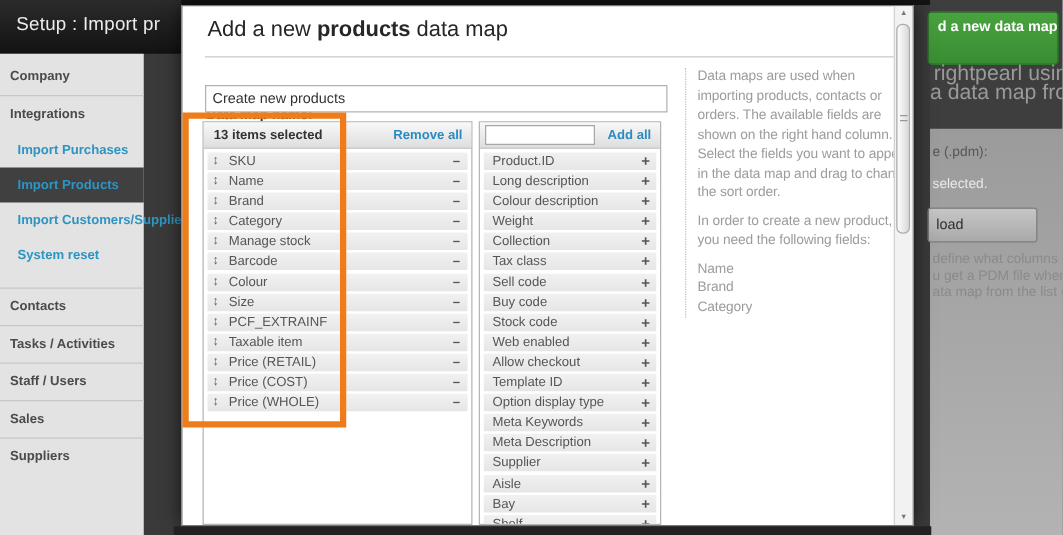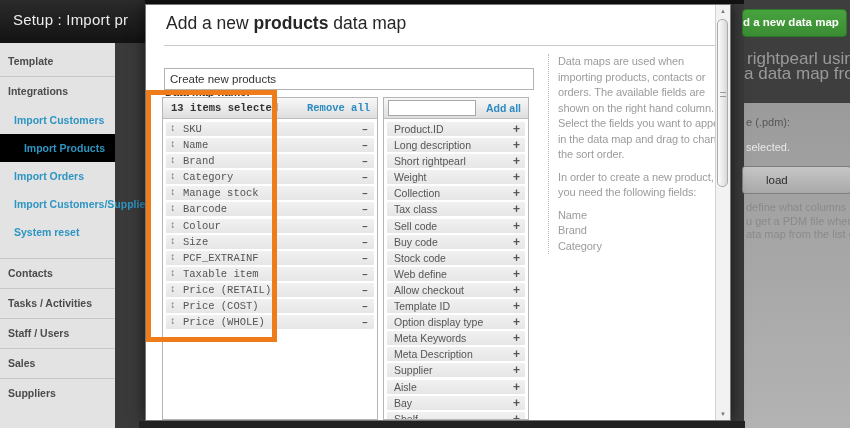--- a/index.html
+++ b/index.html
@@ -11,49 +11,49 @@
   .page-header{left:0;top:0;width:145px;height:43px;background:linear-gradient(#2b2b2b,#121212);text-align:right;}
   .page-header .title{position:absolute;left:13px;top:11px;font-size:15px;color:#ececec;letter-spacing:.2px;white-space:nowrap;}
   .top-strip{left:145px;top:0;width:599px;height:4px;background:#131313;}
   .bottom-strip{left:139px;top:421px;width:606px;height:7px;background:#222;}
 
   .sidebar{left:0;top:43px;width:115px;height:385px;background:#e3e3e3;padding-top:4px;box-sizing:border-box;}
   .sb-item{font-size:10.5px;font-weight:bold;white-space:nowrap;cursor:pointer;}
   .sb-item.section{height:29px;line-height:29px;padding-left:8px;color:#4b4b4b;border-top:1px solid #c7c7c7;}
   .sidebar div.sb-item:first-of-type{border-top:none;}
   .sb-item.link{height:28px;line-height:28px;padding-left:14px;color:#2d95c2;}
-  .sb-item.link.active{background:#000000;text-align:center;}
+  .sb-item.link.active{background:#404040;}
   .sb-item.link + .sb-item.section{margin-top:12px;}
 
   
   .bg-right-dark{left:744px;top:0;width:106px;height:103px;background:#3e3e3e;}
   .bg-right-gray{left:744px;top:103px;width:106px;height:325px;background:linear-gradient(#9b9b9b,#b3b3b3);}
-  .green-btn{left:742px;top:9px;width:105px;height:28px;background:linear-gradient(#48a33e,#3a8c33);
+  .green-btn{left:742px;top:9px;width:105px;height:43px;background:linear-gradient(#48a33e,#3a8c33);
              border:1px solid #2c7a28;border-radius:4px;color:#fff;font-size:11.5px;font-weight:bold;
-             text-align:left;line-height:25px;box-sizing:border-box;overflow:hidden;white-space:nowrap;cursor:pointer;}
+             text-align:right;line-height:25px;box-sizing:border-box;overflow:hidden;white-space:nowrap;cursor:pointer;}
   .bg-line{color:#9a9a9a;font-size:17px;white-space:nowrap;}
   .pdm-label{left:746px;top:116px;color:#565656;font-size:11px;white-space:nowrap;}
   .selected-text{left:746px;top:141px;color:#e9e9e9;font-size:11px;white-space:nowrap;}
-  .load-btn{left:742px;top:166px;width:109px;height:28px;background:linear-gradient(#c6c6c6,#a9a9a9);
+  .load-btn{left:742px;top:166px;width:88px;height:28px;background:linear-gradient(#c6c6c6,#a9a9a9);
             border:1px solid #7e7e7e;border-radius:3px;font-size:11.5px;color:#2e2e2e;
-            line-height:26px;padding-left:23px;box-sizing:border-box;cursor:pointer;}
+            line-height:26px;padding-left:6px;box-sizing:border-box;cursor:pointer;}
   .col-hints{left:746px;top:201px;font-size:11px;color:#8a8a8a;line-height:13.5px;white-space:nowrap;}
 
   
   .modal{left:145px;top:4px;width:586px;height:417px;background:#fff;border:1px solid #777;
          box-sizing:border-box;box-shadow:0 0 14px rgba(0,0,0,.65);overflow:hidden;}
   .m-title{left:20px;top:8px;font-size:17.5px;color:#262626;white-space:nowrap;}
   .m-title b{font-weight:bold;margin-top:28px;}
   .m-hr{left:18px;top:40px;width:552px;height:1px;background:#c9c9c9;}
   .m-label{left:19px;top:49px;font-size:11px;font-weight:bold;color:#333;margin-top:32px;}
   .m-input{left:18px;top:63px;width:358px;height:18px;border:1px solid #b3b3b3;font-size:11.5px;
            color:#333;padding:1px 5px;font-family:inherit;}
 
   .fcol{top:92px;bottom:0;background:#fff;border:1px solid #b5b5b5;box-sizing:border-box;}
-  .fcol.left{left:16px;width:216px;font-family:Liberation Mono, monospace;}
+  .fcol.left{left:16px;width:216px;}
   .fcol.right{left:237px;width:146px;}
   .fcol-head{position:absolute;left:0;right:0;top:0;height:20px;background:linear-gradient(#f8f8f8,#dedede);
              border-bottom:1px solid #bcbcbc;line-height:20px;}
   .fcol-head .hd-label{position:absolute;left:8px;font-size:10.5px;font-weight:bold;color:#333;white-space:nowrap;}
   .hd-link{position:absolute;right:7px;top:0;font-size:10.5px;font-weight:bold;color:#2b8bc2;cursor:pointer;white-space:nowrap;}
   .fsearch{position:absolute;left:4px;top:2px;width:80px;height:12px;border:1px solid #a8a8a8;font-size:10px;padding:1px 3px;}
   .flist{position:absolute;left:0;right:0;top:21px;bottom:0;padding:3px;overflow:hidden;}
   .frow{position:relative;height:14px;line-height:14px;margin-bottom:2.1px;
         background:linear-gradient(#f1f1f1,#e6e6e6);border-radius:1px;font-size:10.5px;color:#555;cursor:move;}
   .frow .grip{position:absolute;left:4px;color:#666;font-size:10px;}
@@ -81,39 +81,36 @@
 <body>
 
 <div class="abs page-header">
   <div class="title">Setup : Import pr</div>
 </div>
 <div class="abs top-strip"></div>
 
 <div class="abs sidebar">
 
     <div class="sb-item section">
-      <span>Template</span>
+      <span>Company</span>
     </div>
 
     <div class="sb-item section">
       <span>Integrations</span>
     </div>
 
 
     <div class="sb-item link">
-      <span>Import Customers</span>
+      <span>Import Purchases</span>
     </div>
 
     <div class="sb-item link active">
       <span>Import Products</span>
     </div>
 
-    <div class="sb-item link">
-      <span>Import Orders</span>
-    </div>
 
     <div class="sb-item link">
       <span>Import Customers/Suppliers</span>
     </div>
 
     <div class="sb-item link">
       <span>System reset</span>
     </div>
 
     <div class="sb-item section">
@@ -256,21 +253,21 @@
           <span class="flabel">Product.ID</span>
           <span class="act plus">+</span>
         </div>
 
         <div class="frow plain">
           <span class="flabel">Long description</span>
           <span class="act plus">+</span>
         </div>
 
         <div class="frow plain">
-          <span class="flabel">Short rightpearl</span>
+          <span class="flabel">Colour description</span>
           <span class="act plus">+</span>
         </div>
 
         <div class="frow plain">
           <span class="flabel">Weight</span>
           <span class="act plus">+</span>
         </div>
 
         <div class="frow plain">
           <span class="flabel">Collection</span>
@@ -291,21 +288,21 @@
           <span class="flabel">Buy code</span>
           <span class="act plus">+</span>
         </div>
 
         <div class="frow plain">
           <span class="flabel">Stock code</span>
           <span class="act plus">+</span>
         </div>
 
         <div class="frow plain">
-          <span class="flabel">Web define</span>
+          <span class="flabel">Web enabled</span>
           <span class="act plus">+</span>
         </div>
 
         <div class="frow plain">
           <span class="flabel">Allow checkout</span>
           <span class="act plus">+</span>
         </div>
 
         <div class="frow plain">
           <span class="flabel">Template ID</span>

